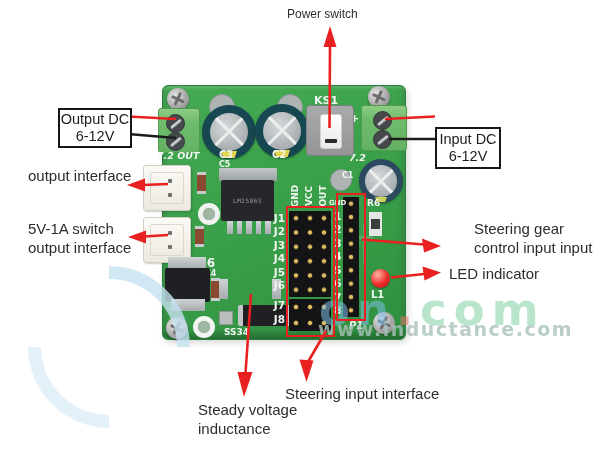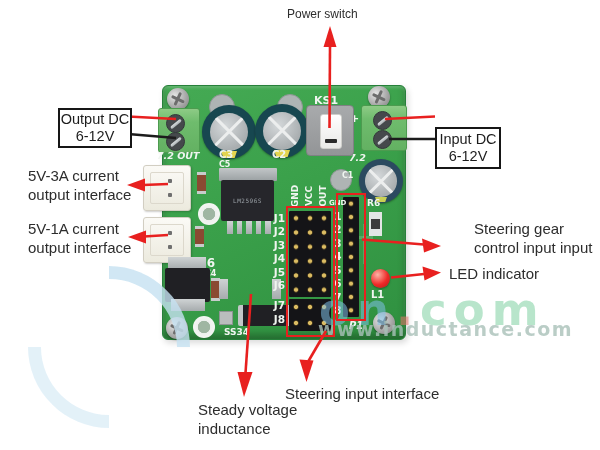--- a/index.html
+++ b/index.html
@@ -297,26 +297,25 @@
     <span>Output DC</span>
     <span>6-12V</span>
   </div>
 
   <div class="cbox" style="left:435px;top:107px;width:62px;height:38px;margin-top:20px;">
     <span>Input DC</span>
     <span>6-12V</span>
   </div>
 
   <div class="note" style="left:28px;top:166px;">
-    <div>5V-3A current</div>
     <div>output interface</div>
   </div>
 
   <div class="note" style="left:28px;top:219px;">
-    <div>5V-1A current</div>
+    <div>5V-1A switch</div>
     <div>output interface</div>
   </div>
 
   <div class="note" style="left:446px;top:219px;margin-left:28px;">
     <div>Steering gear</div>
     <div>control input input</div>
   </div>
 
   <div class="note" style="left:198px;top:400px;">
     <div>Steady voltage</div>

